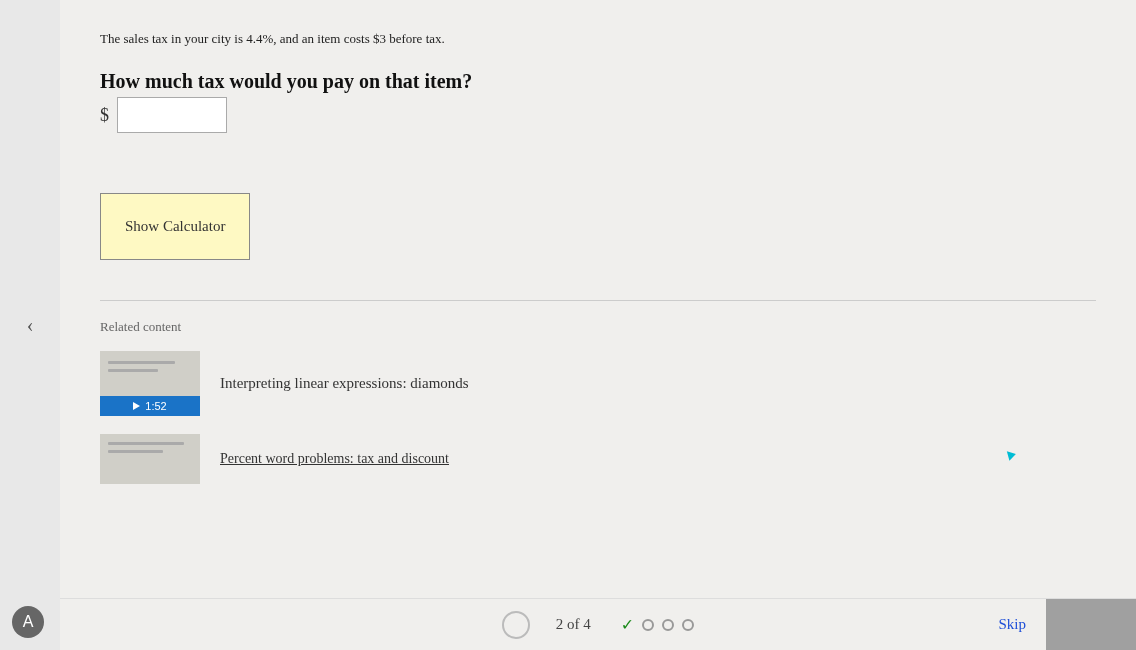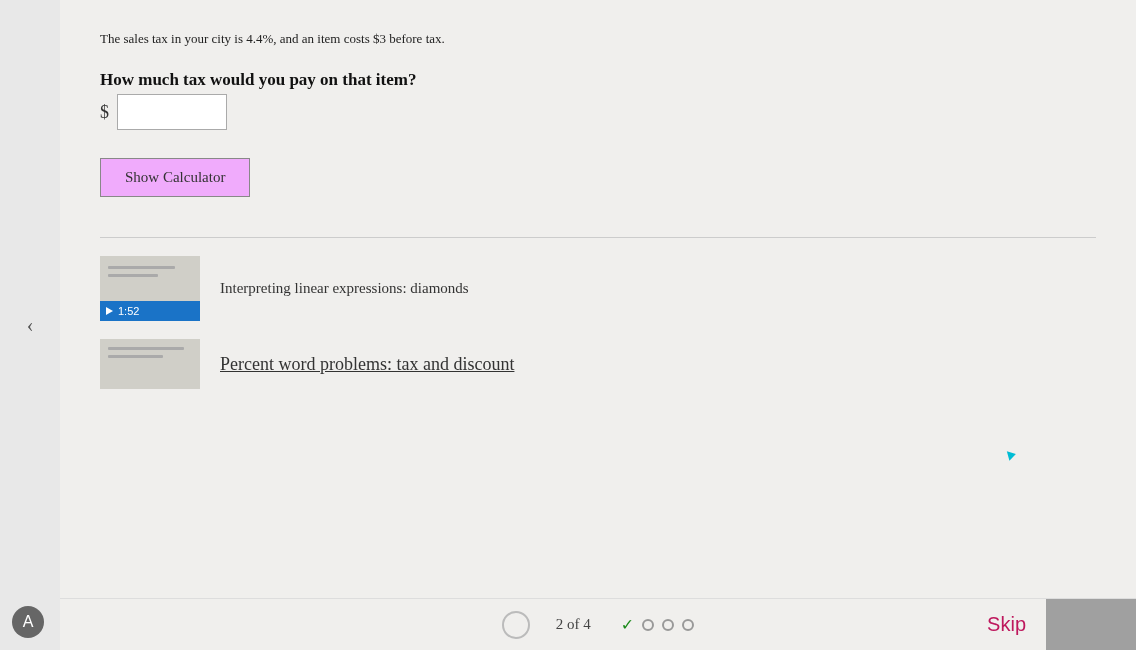--- a/index.html
+++ b/index.html
@@ -61,21 +61,21 @@
     .intro-text {
       font-size: 13px;
       color: #222;
       margin-bottom: 22px;
       font-family: Georgia, serif;
       line-height: 1.4;
     }
 
     .question-bold {
       font-weight: bold;
-      font-size: 17px;
+      font-size: 20px;
       color: #111;
       margin-bottom: 4px;
       font-family: Georgia, serif;
     }
 
     .question-italic {
       font-style: italic;
       font-size: 15px;
       color: #333;
       margin-bottom: 28px;
@@ -100,28 +100,29 @@
       height: 36px;
       border: 1px solid #aaa;
       background-color: #fff;
       font-size: 15px;
       padding: 4px 8px;
       outline: none;
     }
 
     .show-calculator-btn {
       display: inline-block;
-      padding: 10px 24px;
+      padding: 24px 24px;
       border: 1.5px solid #888;
-      background-color: #f0abfc;
+      background-color: #fef9c3;
       color: #333;
       font-size: 15px;
       font-family: Georgia, serif;
       cursor: pointer;
       margin-bottom: 40px;
+      margin-top: 32px;
     }
 
     .divider {
       width: 100%;
       height: 1px;
       background-color: #ccc;
       margin-bottom: 18px;
     }
 
     .related-content-label {
@@ -174,20 +175,21 @@
       position: absolute;
       bottom: 0;
       left: 0;
       right: 0;
       background-color: #1a73c7;
       height: 20px;
       display: flex;
       align-items: center;
       padding: 0 6px;
       gap: 5px;
+      justify-content: center;
     }
 
     .play-icon {
       width: 0;
       height: 0;
       border-left: 7px solid white;
       border-top: 4px solid transparent;
       border-bottom: 4px solid transparent;
     }
 
@@ -197,21 +199,21 @@
       font-family: Arial, sans-serif;
     }
 
     .related-title {
       font-size: 15px;
       color: #333;
       font-family: Georgia, serif;
     }
 
     .related-title-2 {
-      font-size: 18px;
+      font-size: 14px;
       color: #333;
       font-family: Georgia, serif;
       text-decoration: underline;
     }
 
     .thumbnail-2 {
       width: 100px;
       height: 50px;
       background-color: #d0cfc8;
       position: relative;
@@ -288,23 +290,23 @@
       width: 12px;
       height: 12px;
       border-radius: 50%;
       border: 2px solid #999;
       display: inline-block;
     }
 
     .skip-btn {
       position: absolute;
       right: 110px;
-      font-size: 20px;
-      color: #be185d;
-      font-family: Liberation Sans, sans-serif;
+      font-size: 15px;
+      color: #1d4ed8;
+      font-family: Liberation Serif, serif;
       cursor: pointer;
       background: none;
       border: none;
     }
 
     .done-btn {
       position: absolute;
       right: 0;
       width: 90px;
       height: 52px;
@@ -375,20 +377,21 @@
       </div>
 
       
       <button class="show-calculator-btn">Show Calculator</button>
 
       
       <div class="divider"></div>
 
       
       <div>
+        <p class="related-content-label">Related content</p>
 
         <div class="related-items">
 
           <div class="related-item">
             <div class="thumbnail">
               <div class="thumbnail-lines">
                 <div class="thumb-line"></div>
                 <div class="thumb-line"></div>
               </div>
               <div class="play-bar">

